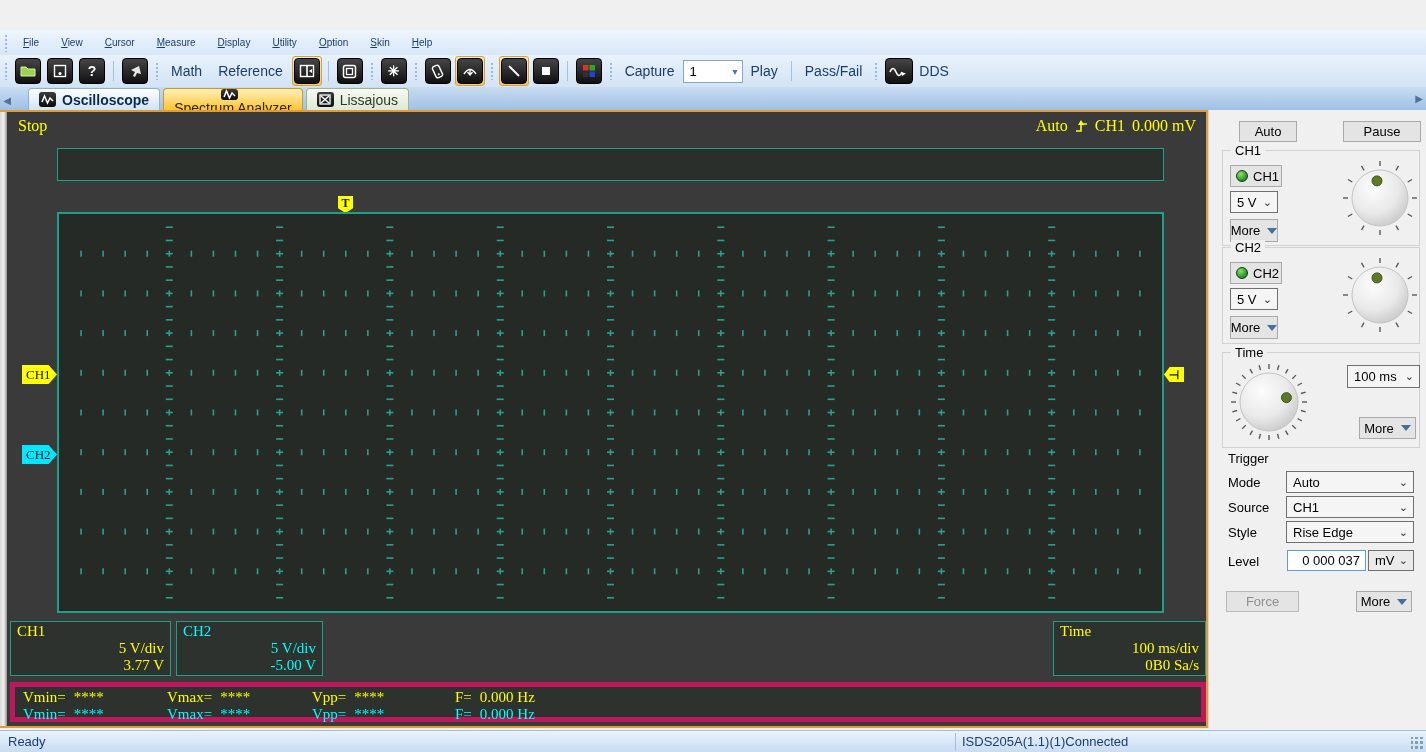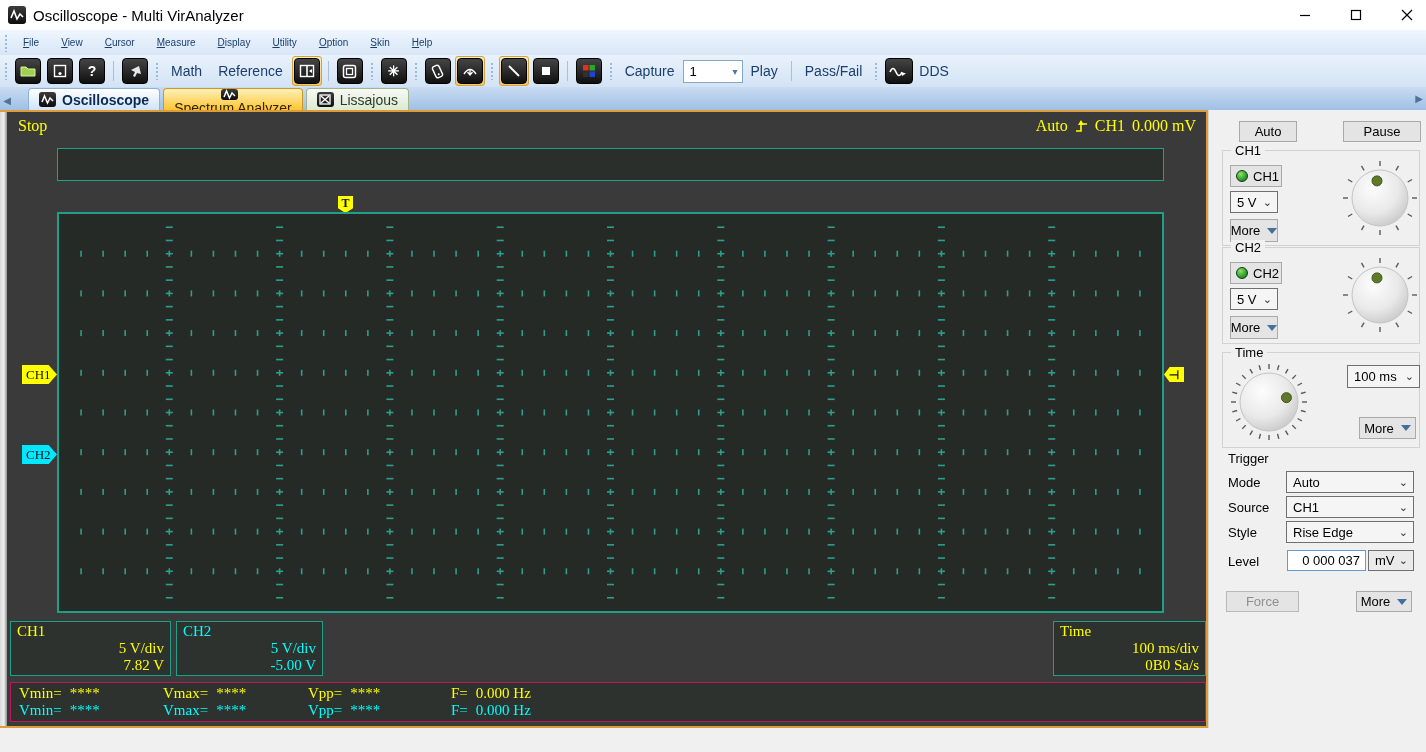--- a/index.html
+++ b/index.html
@@ -69,21 +69,21 @@
   .trigmark{left:1164px;top:255px;width:20px;height:15px;background:#ffff00;
             clip-path:polygon(0 50%,28% 0,100% 0,100% 100%,28% 100%);
             display:flex;align-items:center;justify-content:center;color:#111;font-size:12px;font-weight:bold;}
   .infobox{top:509px;height:55px;background:#2e322e;border:1px solid #1ca188;box-sizing:border-box;
            font-family:"Liberation Serif",serif;font-size:15px;padding:1px 6px;}
   .infobox .r{text-align:right;line-height:17px;}
   .ib-ch1{left:10px;width:161px;}
   .ib-ch2{left:176px;width:147px;}
   .ib-time{left:1053px;width:153px;}
   .ib-time .row2{display:flex;justify-content:flex-end;line-height:17px;}
-  .measpanel{left:10px;top:570px;width:1196px;height:40px;background:#2e322e;border:1px solid #be185d;
+  .measpanel{left:10px;top:570px;width:1196px;height:40px;background:#2e322e;border:5px solid #be185d;
              box-sizing:border-box;font-family:"Liberation Serif",serif;font-size:15px;}
   .measrow{position:absolute;left:0;width:100%;height:17px;}
   .mr1{top:2px;}.mr2{top:19px;}
   .mcell{position:absolute;white-space:nowrap;}
   .mc1{left:8px;}.mc2{left:152px;}.mc3{left:297px;}.mc4{left:440px;}
   .mcell .v{margin-left:8px;}
 
   
   .rightpanel{left:1208px;top:110px;width:218px;height:618px;background:#f0f0f0;border-left:1px solid #d7d7d7;box-sizing:border-box;}
   .btn{background:#e4e4e4;border:1px solid #a9a9a9;display:flex;align-items:center;justify-content:center;
@@ -129,43 +129,20 @@
   .st-dev{left:962px;top:3px;}
   .st-grip{right:2px;bottom:2px;width:13px;height:13px;
            background-image:radial-gradient(circle,#7f9db9 1.4px,transparent 1.6px);background-size:5px 5px;background-position:bottom right;}
   svg{display:block;}
 </style>
 </head>
 <body>
 
 <div class="app">
 
-  <div class="abs titlebar">
-    <span class="appicon">
-      <svg width="14" height="12" viewBox="0 0 14 12">
-          <polyline points="1,9 4,2 7,10 10,5 13,8" fill="none" stroke="#ffffff" stroke-width="1.6"></polyline>
-        </svg>
-    </span>
-    <span class="title-text">Oscilloscope - Multi VirAnalyzer</span>
-    <span class="winbtn wb-min">
-      <svg width="12" height="12">
-          <line x1="1" y1="6.5" x2="11" y2="6.5" stroke="#000" stroke-width="1.2"></line>
-        </svg>
-      </span>
-    <span class="winbtn wb-max">
-      <svg width="12" height="12">
-          <rect x="1.5" y="1.5" width="9" height="9" fill="none" stroke="#000" stroke-width="1.2"></rect>
-        </svg>
-      </span>
-    <span class="winbtn wb-close">
-      <svg width="12" height="12">
-          <path d="M1,1 L11,11 M11,1 L1,11" stroke="#000" stroke-width="1.2"></path>
-        </svg>
-      </span>
-  </div>
 
   <div class="abs menubar">
     <span class="grip"></span>
     <span class="menu-item"><u>F</u>ile</span>
     <span class="menu-item"><u>V</u>iew</span>
     <span class="menu-item"><u>C</u>ursor</span>
     <span class="menu-item"><u>M</u>easure</span>
     <span class="menu-item"><u>D</u>isplay</span>
     <span class="menu-item"><u>U</u>tility</span>
     <span class="menu-item"><u>O</u>ption</span>
@@ -1057,21 +1034,21 @@
       <span>CH1</span>
       </div>
     <div class="abs chmark ch2mark">
       <span>CH2</span>
       </div>
     <div class="abs trigmark">⊣</div>
 
     <div class="abs infobox ib-ch1 ylw">
       <div>CH1</div>
       <div class="r">5 V/div</div>
-      <div class="r">7.82 V</div>
+      <div class="r">3.77 V</div>
     </div>
     <div class="abs infobox ib-ch2 cyn">
       <div>CH2</div>
       <div class="r">5 V/div</div>
       <div class="r">-5.00 V</div>
     </div>
     <div class="abs infobox ib-time ylw">
       <div>Time</div>
       <div class="r">100 ms/div</div>
       <div class="row2">
@@ -1226,20 +1203,26 @@
       <span class="val">mV</span>
       <span class="chev">⌄</span>
       </div>
     <div class="abs btn b-force">Force</div>
     <div class="abs btn morebtn m-trig">
       <span>More</span>
       <span class="tri"></span>
       </div>
   </div>
 
+  <div class="abs statusbar">
+    <span class="abs st-ready">Ready</span>
+    <span class="abs st-div"></span>
+    <span class="abs st-dev">ISDS205A(1.1)(1)Connected</span>
+    <span class="abs st-grip"></span>
+  </div>
 
   <svg width="0" height="0" style="position:absolute;">
     <defs>
       <radialGradient id="knobGrad" cx="38%" cy="32%" r="75%">
         <stop offset="0%" stop-color="#fdfdfd"></stop>
           <stop offset="60%" stop-color="#e9e9e9"></stop>
           <stop offset="100%" stop-color="#c7c7c7"></stop>
       </radialGradient>
     </defs>
   </svg>

